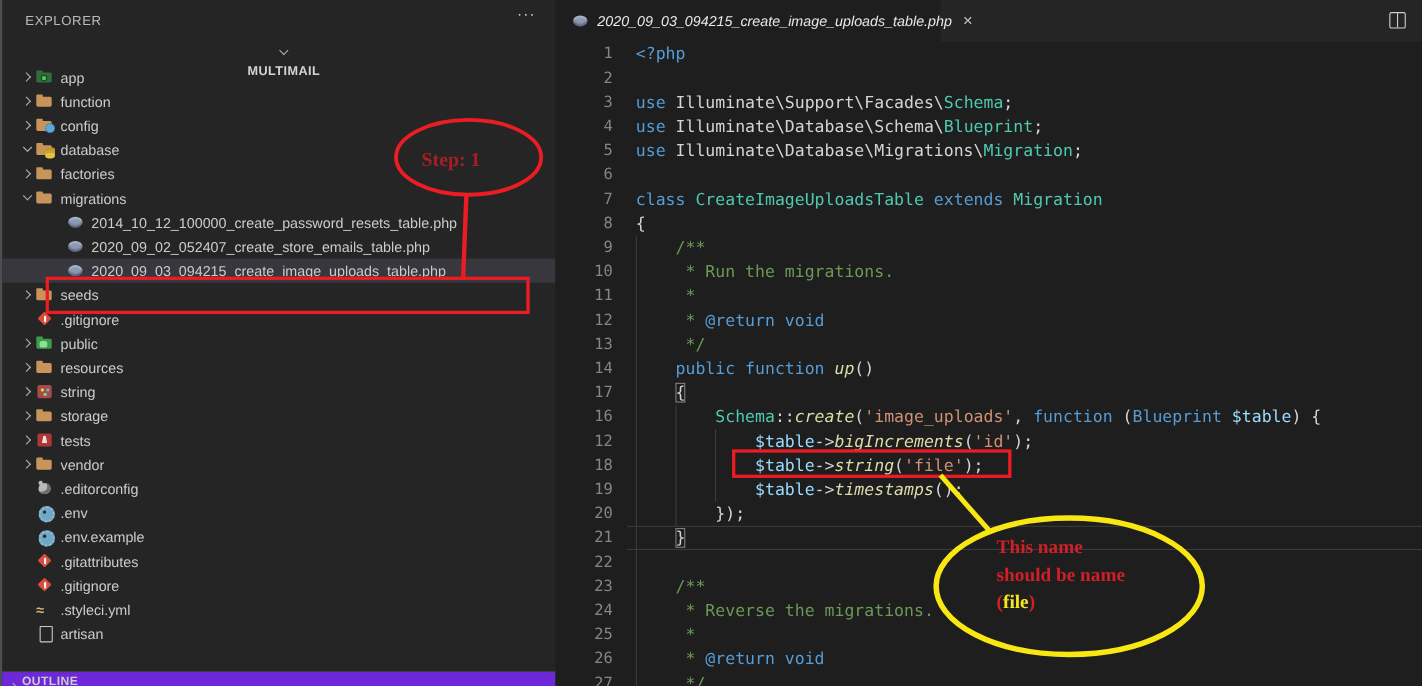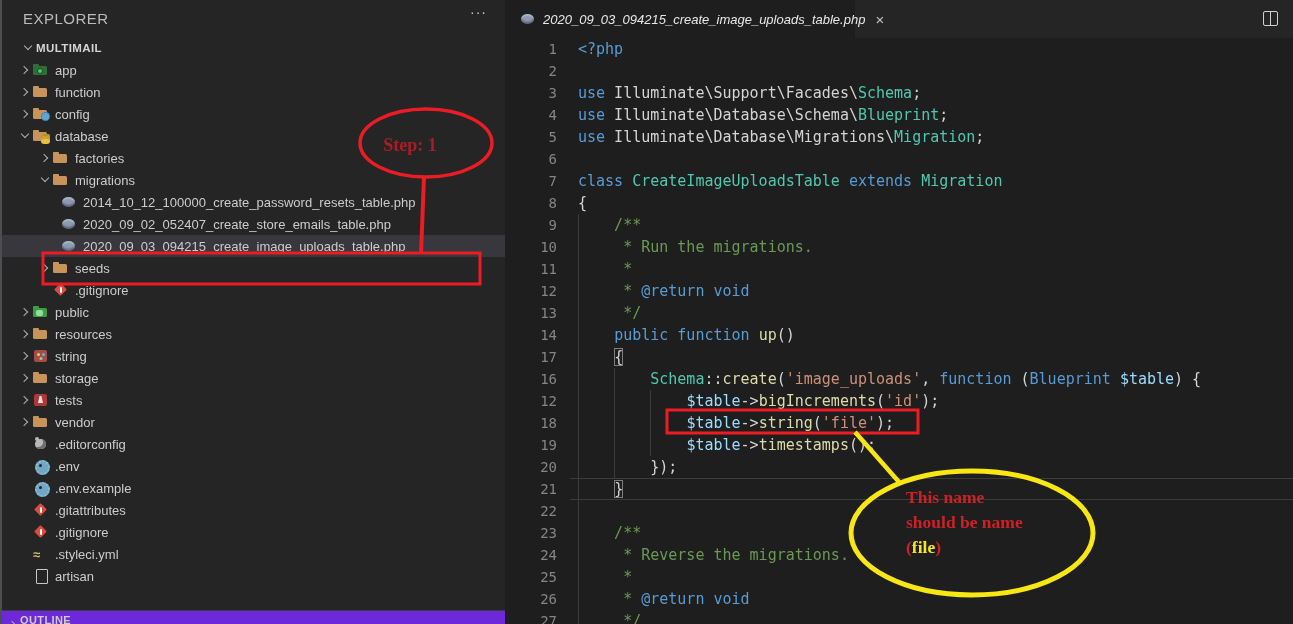--- a/index.html
+++ b/index.html
@@ -4,31 +4,31 @@
 <style>
   * { margin:0; padding:0; box-sizing:border-box; }
   html,body { width:1293px; height:624px; overflow:hidden; background:#1e1e1e;
               font-family:"Liberation Sans", sans-serif; }
   .app { position:relative; width:1293px; height:624px; display:flex; }
 
   
   .sidebar { position:relative; width:505px; height:624px; background:#252526;
              color:#cccccc; flex:none; border-left:2px solid #4e4e52; }
   .sb-header { height:37px; display:flex; align-items:center; padding-left:21px; }
-  .sb-title { font-size:15px; letter-spacing:.5px; color:#bbbbbb; }
+  .sb-title { font-size:12px; letter-spacing:.5px; color:#bbbbbb; }
   .sb-more { position:absolute; right:18px; top:4px; font-size:14px; color:#cccccc;
              letter-spacing:1px; cursor:pointer; }
   .tree { position:absolute; top:37px; left:0; right:0; }
   .row { display:flex; align-items:center; height:22px; font-size:13px; color:#cccccc;
          white-space:nowrap; cursor:pointer; }
   .row.selected { background:#37373d; }
   .row .lbl { margin-left:1px; }
   .root-row .lbl { font-weight:bold; font-size:11.5px; letter-spacing:.4px; color:#d4d4d4; }
-  .lvl1 { padding-left:16px; } .lvl2 { padding-left:16px;margin-left:20px; } .lvl3 { padding-left:44px; }
-  .root-row { padding-left:19px; }
+  .lvl1 { padding-left:16px; } .lvl2 { padding-left:16px; } .lvl3 { padding-left:44px; }
+  .root-row { padding-left:8px;flex-direction:column; }
   .chev { width:14px; height:22px; position:relative; flex:none; }
   .chev.right::before { content:""; position:absolute; left:3px; top:8px; width:5px; height:5px;
       border-right:1.3px solid #b0b0b0; border-top:1.3px solid #b0b0b0; transform:rotate(45deg); }
   .chev.down::before { content:""; position:absolute; left:4px; top:6px; width:5px; height:5px;
       border-right:1.3px solid #b0b0b0; border-top:1.3px solid #b0b0b0; transform:rotate(135deg); }
 
   
   .icon { width:16px; height:16px; position:relative; display:inline-block; margin:0 5px 0 1px; flex:none; }
   .icon .b { position:absolute; }
   .i-folder::before, .i-folder-app::before, .i-folder-config::before,
@@ -95,21 +95,21 @@
 
   .code-area { position:absolute; top:38px; left:0; right:0; bottom:0; overflow:hidden;
       font-family:"DejaVu Sans Mono", monospace; font-size:15px; }
   .guide { position:absolute; width:1px; background:#3b3b3b; }
   .cl { position:relative; display:flex; height:22px; line-height:22px; white-space:pre; }
   .cl .ln { width:52px; text-align:right; color:#858585; flex:none;
             font-size:14px; cursor:pointer; }
   .cl .codetext { padding-left:21px; }
   .cl.current::after { content:""; position:absolute; left:65px; right:0; top:0; bottom:0;
       border-top:1px solid #3a3a3a; border-bottom:1px solid #3a3a3a; pointer-events:none; }
-  .tk-kw { color:#569CD6; } .tk-type { color:#4EC9B0; } .tk-fn { color:#DCDCAA; }
+  .tk-kw { color:#569CD6; } .tk-type { color:#4EC9B0; } .tk-fn { color:#DCDCAA;font-style:italic; }
   .tk-str { color:#CE9178; } .tk-var { color:#9CDCFE;text-align:right; } .tk-cm { color:#6A9955; }
   .tk-pun { color:#D4D4D4;margin-top:24px; }
   .tk-bm { outline:1px solid #7f7f7f; outline-offset:-1px; }
 
   
   .overlay { position:absolute; inset:0; width:1293px; height:624px; pointer-events:none; z-index:10; }
   .ann-serif { font-family:"Liberation Serif", serif; font-weight:bold; }
 </style>
 </head>
 <body>

